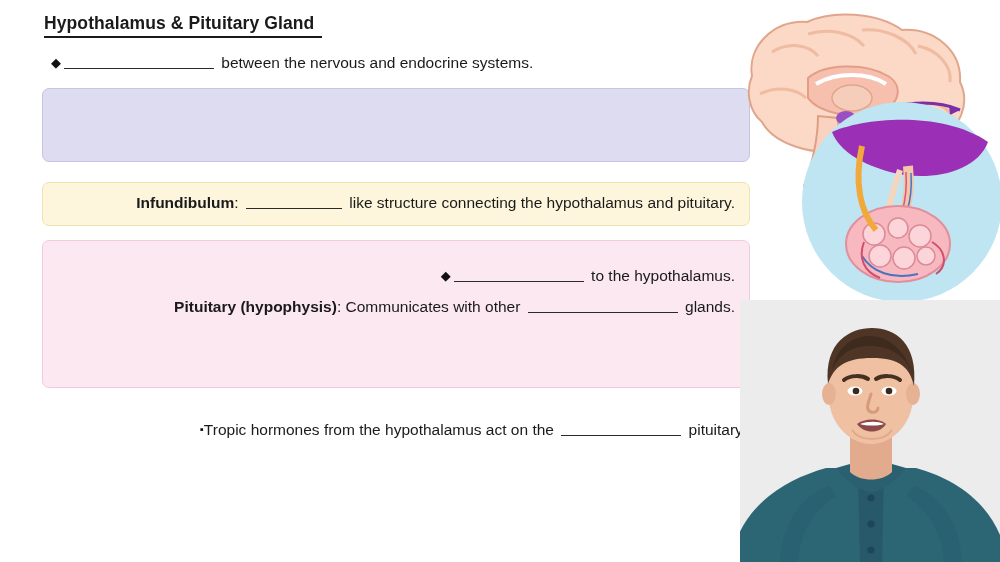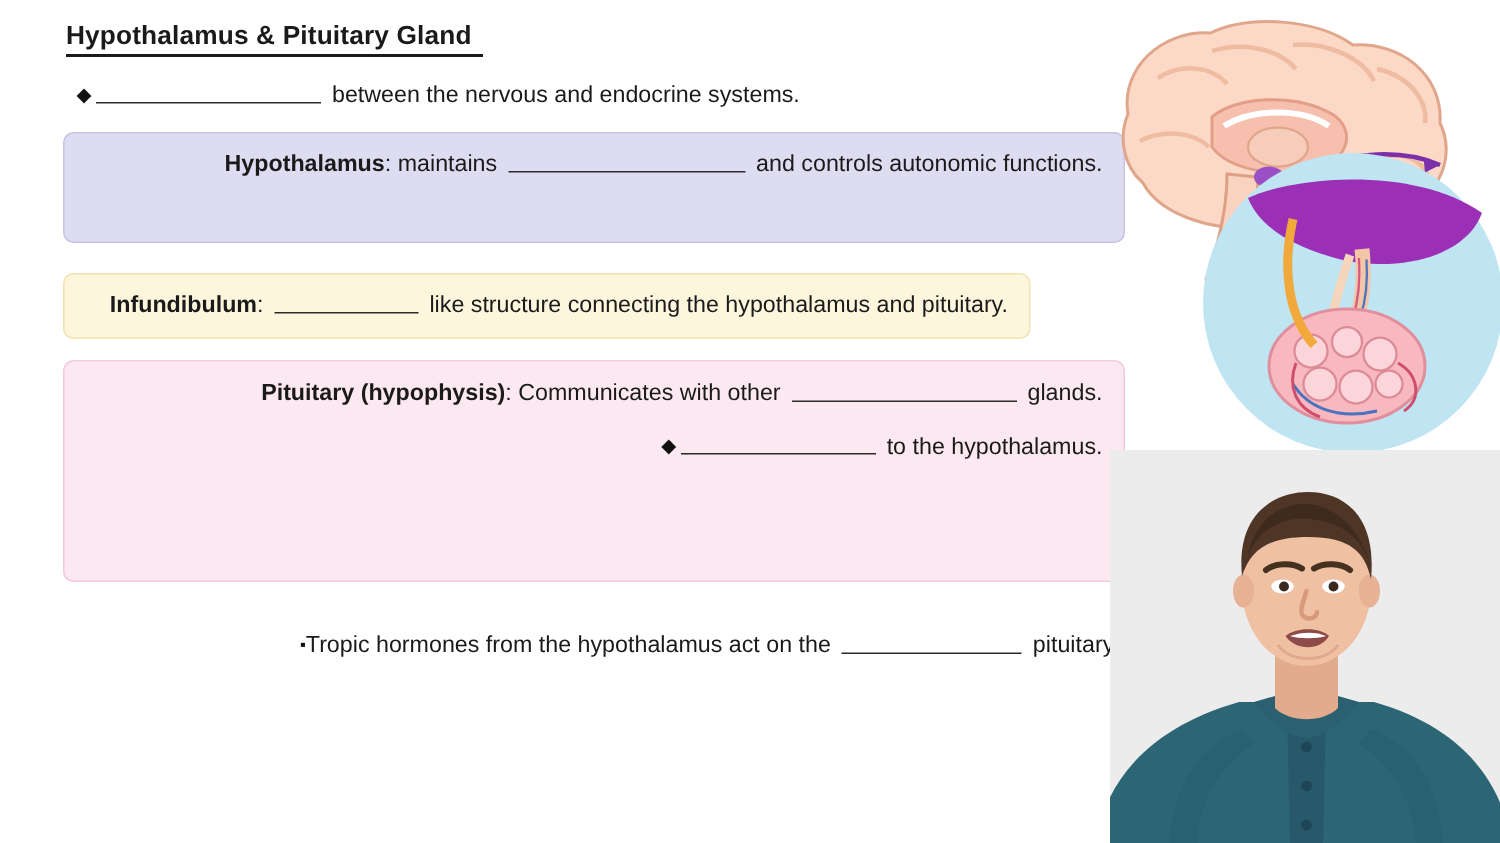--- a/index.html
+++ b/index.html
@@ -95,21 +95,21 @@
     top: 88px;
     width: 708px;
     height: 74px;
     background: #dedcf0;
     border: 1px solid #c7c3e4;
     padding: 10px 14px 0 14px;
   }
   .box-infundibulum {
     left: 26px;
     top: 182px;
-    width: 645px;
+    width: 708px;
     height: 44px;
     background: #fdf6dd;
     border: 1px solid #f0e3b0;
     padding: 10px 14px 0 14px;
   }
   .box-pituitary {
     left: 26px;
     top: 240px;
     width: 708px;
     height: 148px;
@@ -174,44 +174,39 @@
   <div class="content">
 
     <div class="title">Hypothalamus &amp; Pituitary Gland</div>
 
     <div class="line top-bullet">
       <span class="bullet-d">◆</span><span class="blank" style="width:150px"></span>
       <span>between the nervous and endocrine systems.</span>
     </div>
 
     <div class="box box-hypothalamus">
-      <div class="line">
-        <span class="bold">Hypothalamus</span><span>: maintains</span>
-        <span class="blank" style="width:158px"></span>
-        <span>and controls autonomic functions.</span>
-      </div>
     </div>
 
     <div class="box box-infundibulum">
       <div class="line">
         <span class="bold">Infundibulum</span><span>:</span>
         <span class="blank" style="width:96px"></span>
         <span>like structure connecting the hypothalamus and pituitary.</span>
       </div>
     </div>
 
     <div class="box box-pituitary">
+      <div class="line" style="margin-top:14px">
+        <span class="bullet-d">◆</span><span class="blank" style="width:130px"></span>
+        <span>to the hypothalamus.</span>
+      </div>
       <div class="line">
         <span class="bold">Pituitary (hypophysis)</span><span>: Communicates with other</span>
         <span class="blank" style="width:150px"></span>
         <span>glands.</span>
-      </div>
-      <div class="line" style="margin-top:14px">
-        <span class="bullet-d">◆</span><span class="blank" style="width:130px"></span>
-        <span>to the hypothalamus.</span>
       </div>
     </div>
 
     <div class="tropic">
       <div class="line sub">
         <span class="bullet-sq">▪</span><span>Tropic hormones from the hypothalamus act on the</span>
         <span class="blank" style="width:120px"></span>
         <span>pituitary.</span>
       </div>
     </div>

